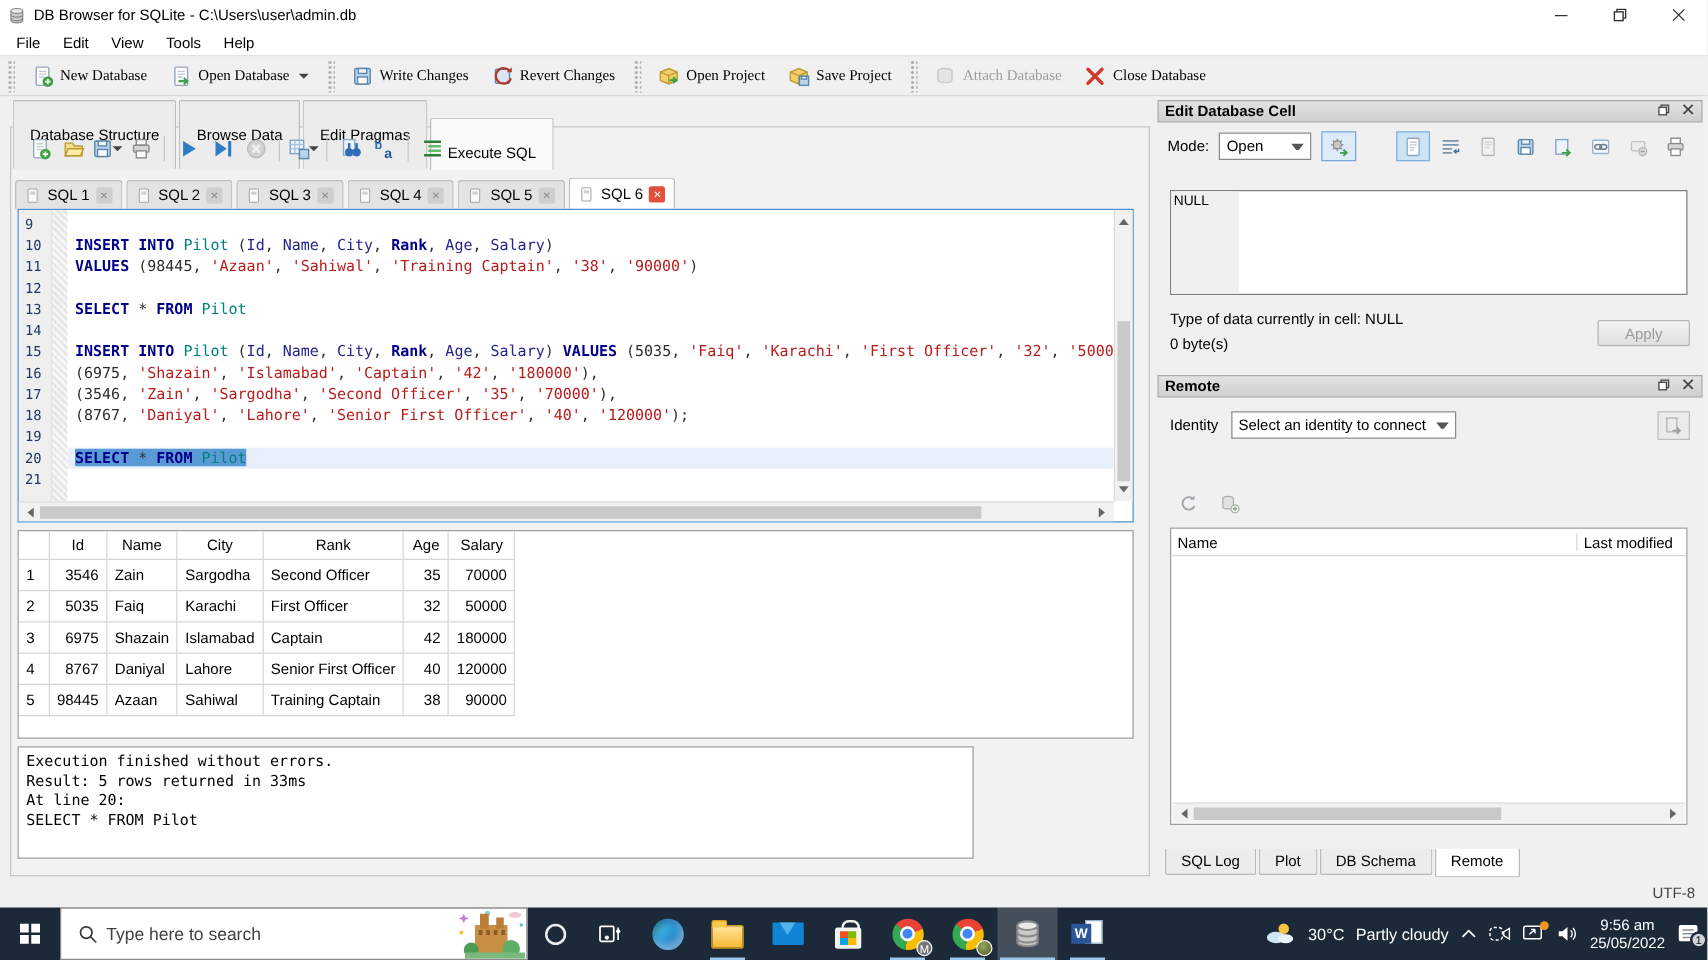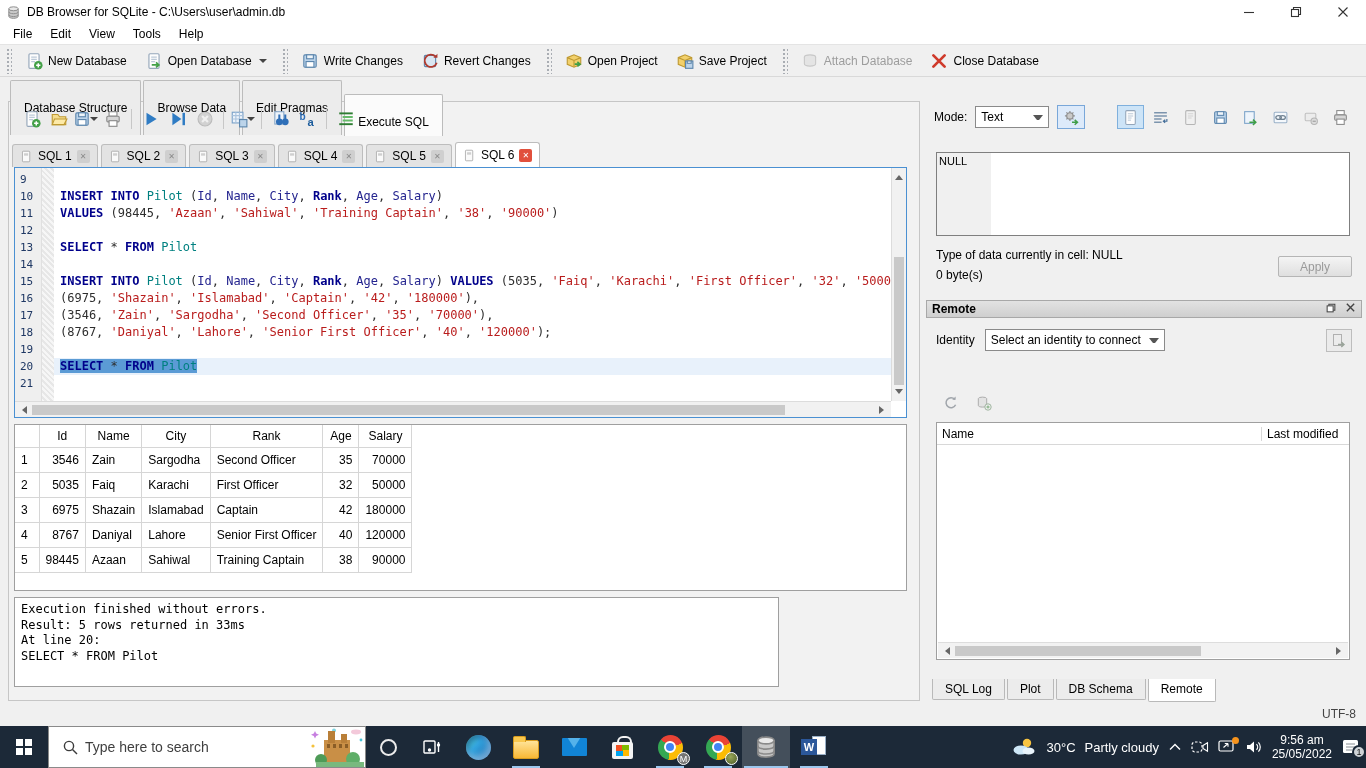--- a/index.html
+++ b/index.html
@@ -11,21 +11,21 @@
   .app-ico { margin-left:6px; display:flex; }
   .title-text { margin-left:6px; font-size:12px; }
   .win-controls { margin-left:auto; display:flex; height:100%; }
   .win-btn { width:47px; height:100%; display:flex; align-items:center; justify-content:center; }
 
   
   .menubar { position:absolute; top:24px; left:0; right:0; height:20px; background:#fff; display:flex; align-items:center; padding-left:4px; }
   .menu-item { padding:2px 9px; }
   .toolbar { position:absolute; top:44px; left:0; right:0; height:33px; background:#f0f0f0; border-top:1px solid #e4e4e4; border-bottom:1px solid #d9d9d9; display:flex; align-items:center; }
   .tb-handle { width:6px; height:26px; margin:0 4px 0 6px; background-image:radial-gradient(#a9adb3 1px, transparent 1.3px); background-size:4px 4px; }
-  .tb-btn { display:flex; align-items:center; gap:5px; padding:4px 9px; white-space:nowrap; }
+  .tb-btn { display:flex; align-items:center; gap:5px; padding:4px 9px; white-space:nowrap;font-family:Liberation Serif, serif; }
   .tb-btn.disabled { color:#9d9d9d; }
   .tb-btn.disabled svg { filter:grayscale(1); opacity:.55; }
   .dd-caret { width:0; height:0; border-left:4px solid transparent; border-right:4px solid transparent; border-top:4px solid #444; margin-left:2px; }
 
   
   .left-frame { position:absolute; left:8px; top:101px; width:912px; height:600px; border:1px solid #c6c6c6; background:#f2f2f2; }
   .main-tabs { position:absolute; left:10px; top:80px; display:flex; align-items:flex-end; }
   .mtab { padding:20px 13px; background:#ececec; border:1px solid #bcbcbc; border-bottom:none; border-radius:2px 2px 0 0; margin-right:2px; }
   .mtab.active { background:#fbfbfb; padding-bottom:7px; position:relative; top:1px; }
 
@@ -113,21 +113,21 @@
   .dtab.active { background:#fff; padding-bottom:5px; }
 
   
   .statusbar { position:absolute; left:0; right:0; top:702px; height:24px; background:#f0f0f0; display:flex; align-items:center; justify-content:flex-end; padding-right:10px; color:#444; }
 
   
   .taskbar { position:absolute; left:0; right:0; bottom:0; height:42px; background:#1c2938; display:flex; align-items:stretch; color:#fff; }
   .start { width:48px; display:flex; align-items:center; justify-content:center; }
   .winlogo { display:grid; grid-template-columns:7.5px 7.5px; grid-gap:1.5px; }
   .winlogo i { width:7.5px; height:7.5px; background:#fff; }
-  .searchbox { width:318px; background:#fff; border:1px solid #8a8a8a; display:flex; align-items:center; position:relative; color:#3f3f3f; }
+  .searchbox { width:374px; background:#fff; border:1px solid #8a8a8a; display:flex; align-items:center; position:relative; color:#3f3f3f; }
   .searchbox .ph { font-size:14px; margin-left:6px; }
   .search-art { position:absolute; right:1px; top:0; height:40px; display:flex; align-items:center; }
   .mag { margin-left:13px; display:flex; }
   .tb-slot { width:44px; display:flex; align-items:center; justify-content:center; }
   .cortana-ring { width:17px; height:17px; border:2px solid #ececec; border-radius:50%; }
   .tb-apps { display:flex; }
   .app { width:48px; display:flex; align-items:center; justify-content:center; position:relative; }
   .app.active { background:rgba(255,255,255,.18); }
   .runline { position:absolute; bottom:0; left:10px; right:10px; height:2px; background:#9cc7ee; }
   .app.active .runline { left:2px; right:2px; }
@@ -550,24 +550,36 @@
 </div>
 
 <div class="msgpanel" id="msgpanel">
     <div>Execution finished without errors.</div>
     <div>Result: 5 rows returned in 33ms</div>
     <div>At line 20:</div>
     <div>SELECT * FROM Pilot</div>
   </div>
 
 <div class="dock">
+  <div class="dock-header" style="top:0">
+    <span>Edit Database Cell</span>
+    <span class="dock-icons">
+      <span><svg width="12" height="12" viewBox="0 0 14 14">
+            <path d="M4.5 4.5V2.5h7v7h-2" fill="none" stroke="#444" stroke-width="1.2"></path>
+            <rect x="2.5" y="4.5" width="7" height="7" fill="#fff" stroke="#444" stroke-width="1.2"></rect>
+          </svg></span>
+      <span><svg width="11" height="11" viewBox="0 0 12 12">
+            <path d="M2 2l8 8M10 2l-8 8" stroke="#444" stroke-width="1.5"></path>
+          </svg></span>
+    </span>
+  </div>
   <div class="mode-row">
     <span>Mode:</span>
     <div class="select mode-select">
-      <span>Text</span>
+      <span>Open</span>
       <span class="caret"></span>
     </div>
     <div class="gear-btn" id="gear-btn">
         <span class="ico">
           <svg width="17" height="17" viewBox="0 0 16 16">
             <circle cx="6.5" cy="6.5" r="3" fill="#c9c9c9" stroke="#8e8e8e"></circle>
             <path d="M6.5 1.8v2M6.5 9.2v2M1.8 6.5h2M9.2 6.5h2M3.2 3.2l1.4 1.4M9.8 9.8L8.4 8.4M3.2 9.8l1.4-1.4M9.8 3.2L8.4 4.6" stroke="#8e8e8e" stroke-width="1.1"></path>
             <path d="M8.5 12.5h4.6M11 10.2l2.6 2.3-2.6 2.3" stroke="#3f9e47" stroke-width="1.4" fill="none"></path>
           </svg>
         </span>

